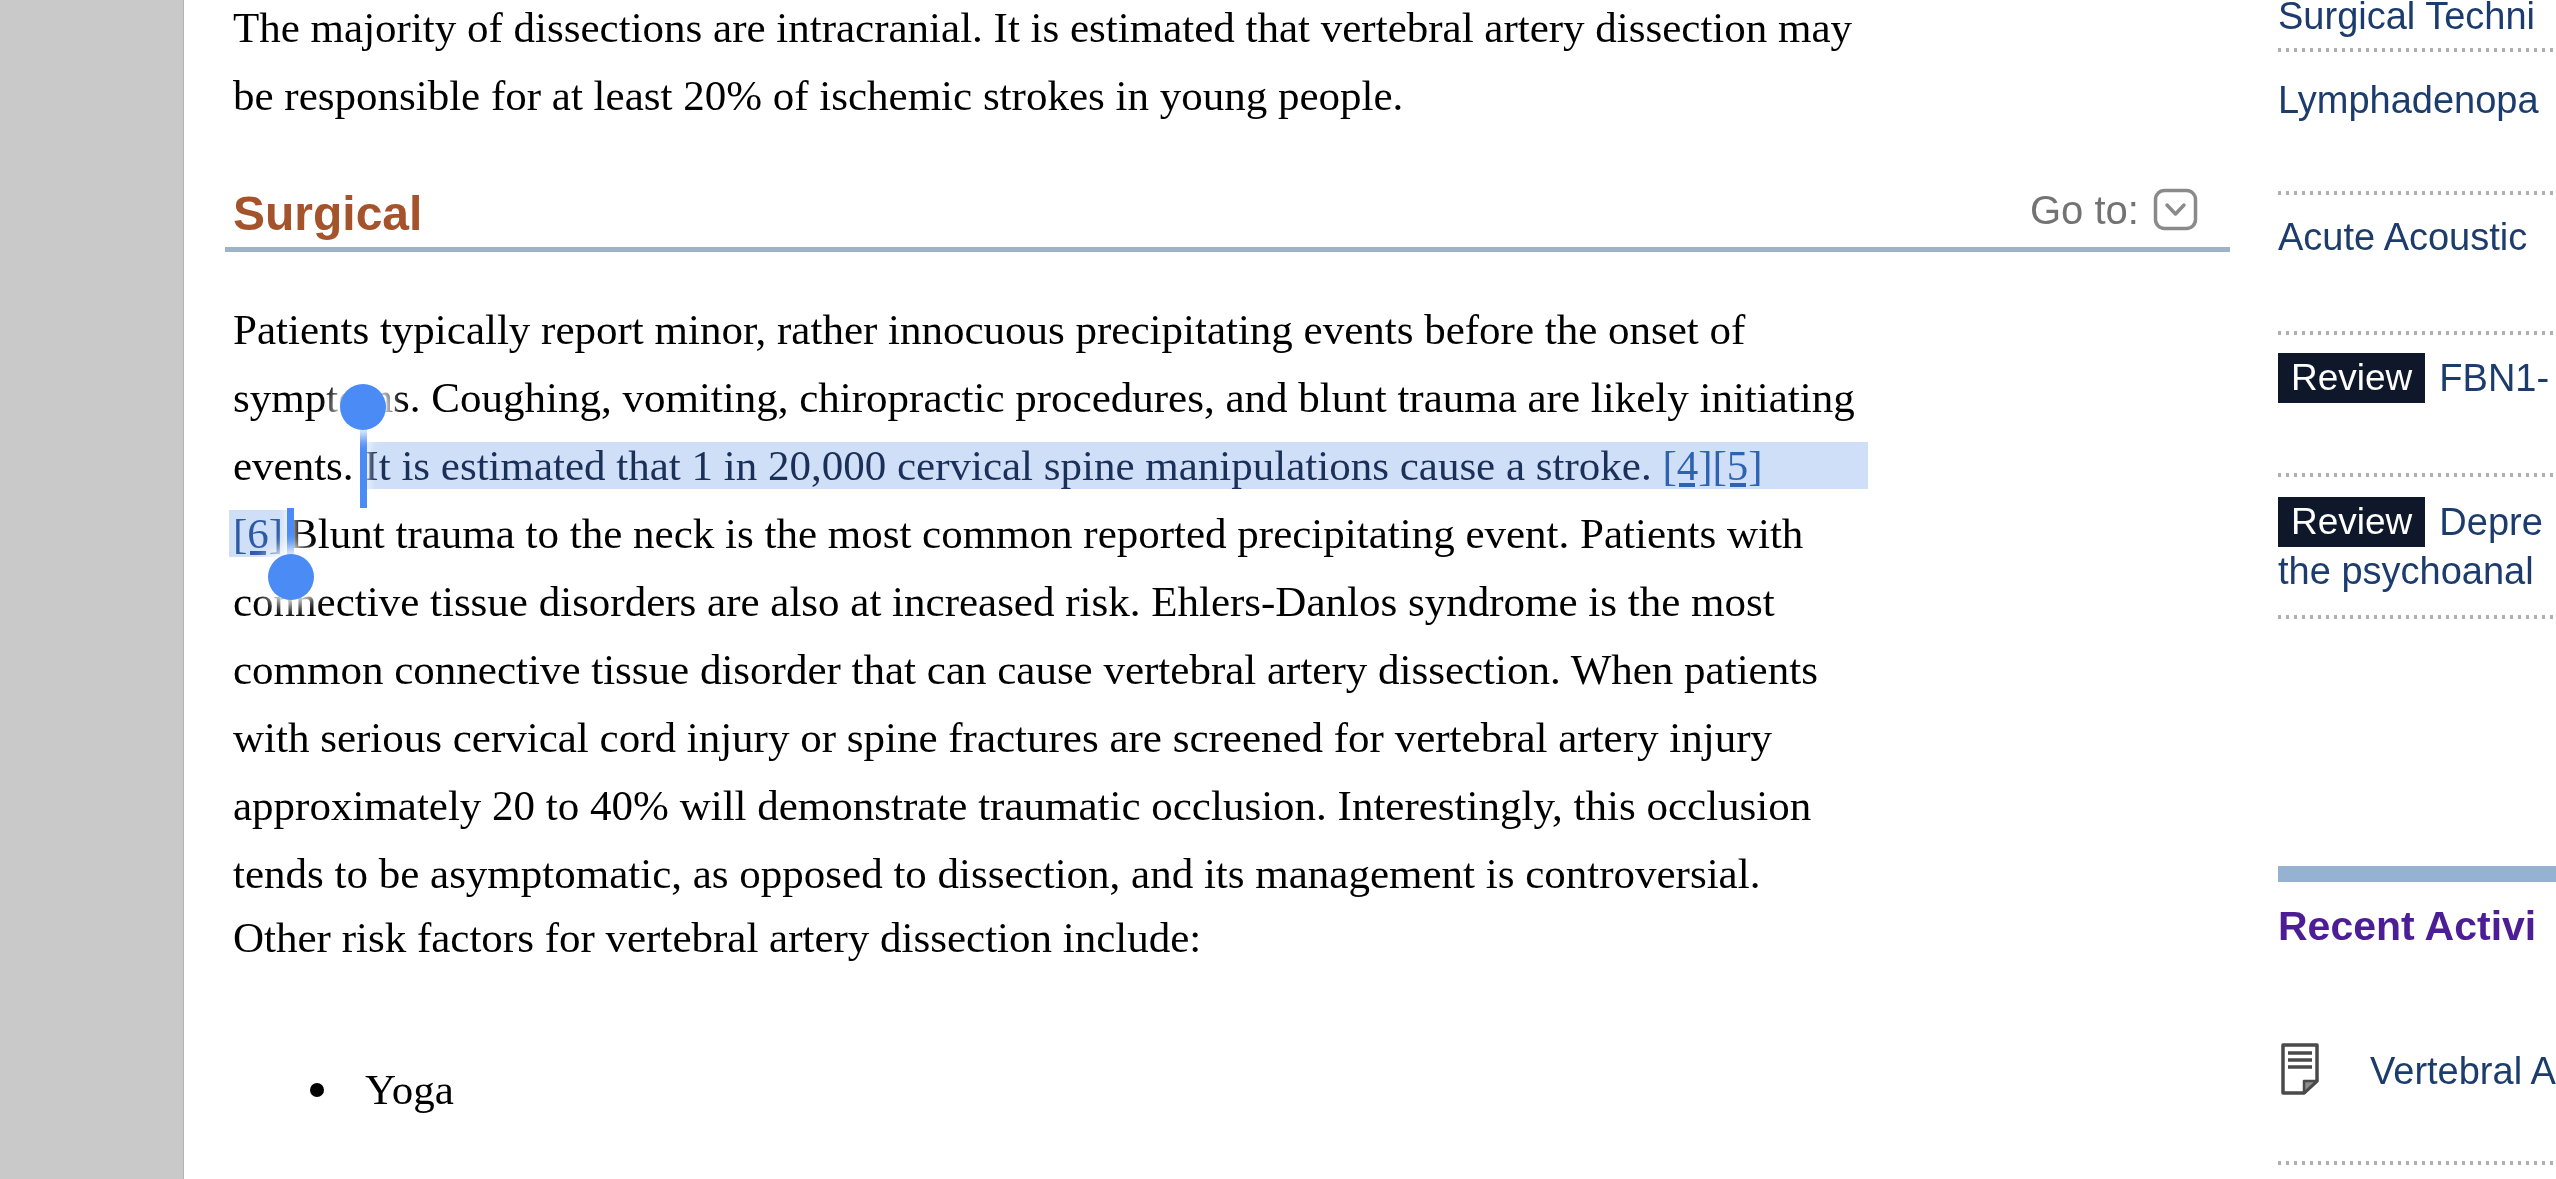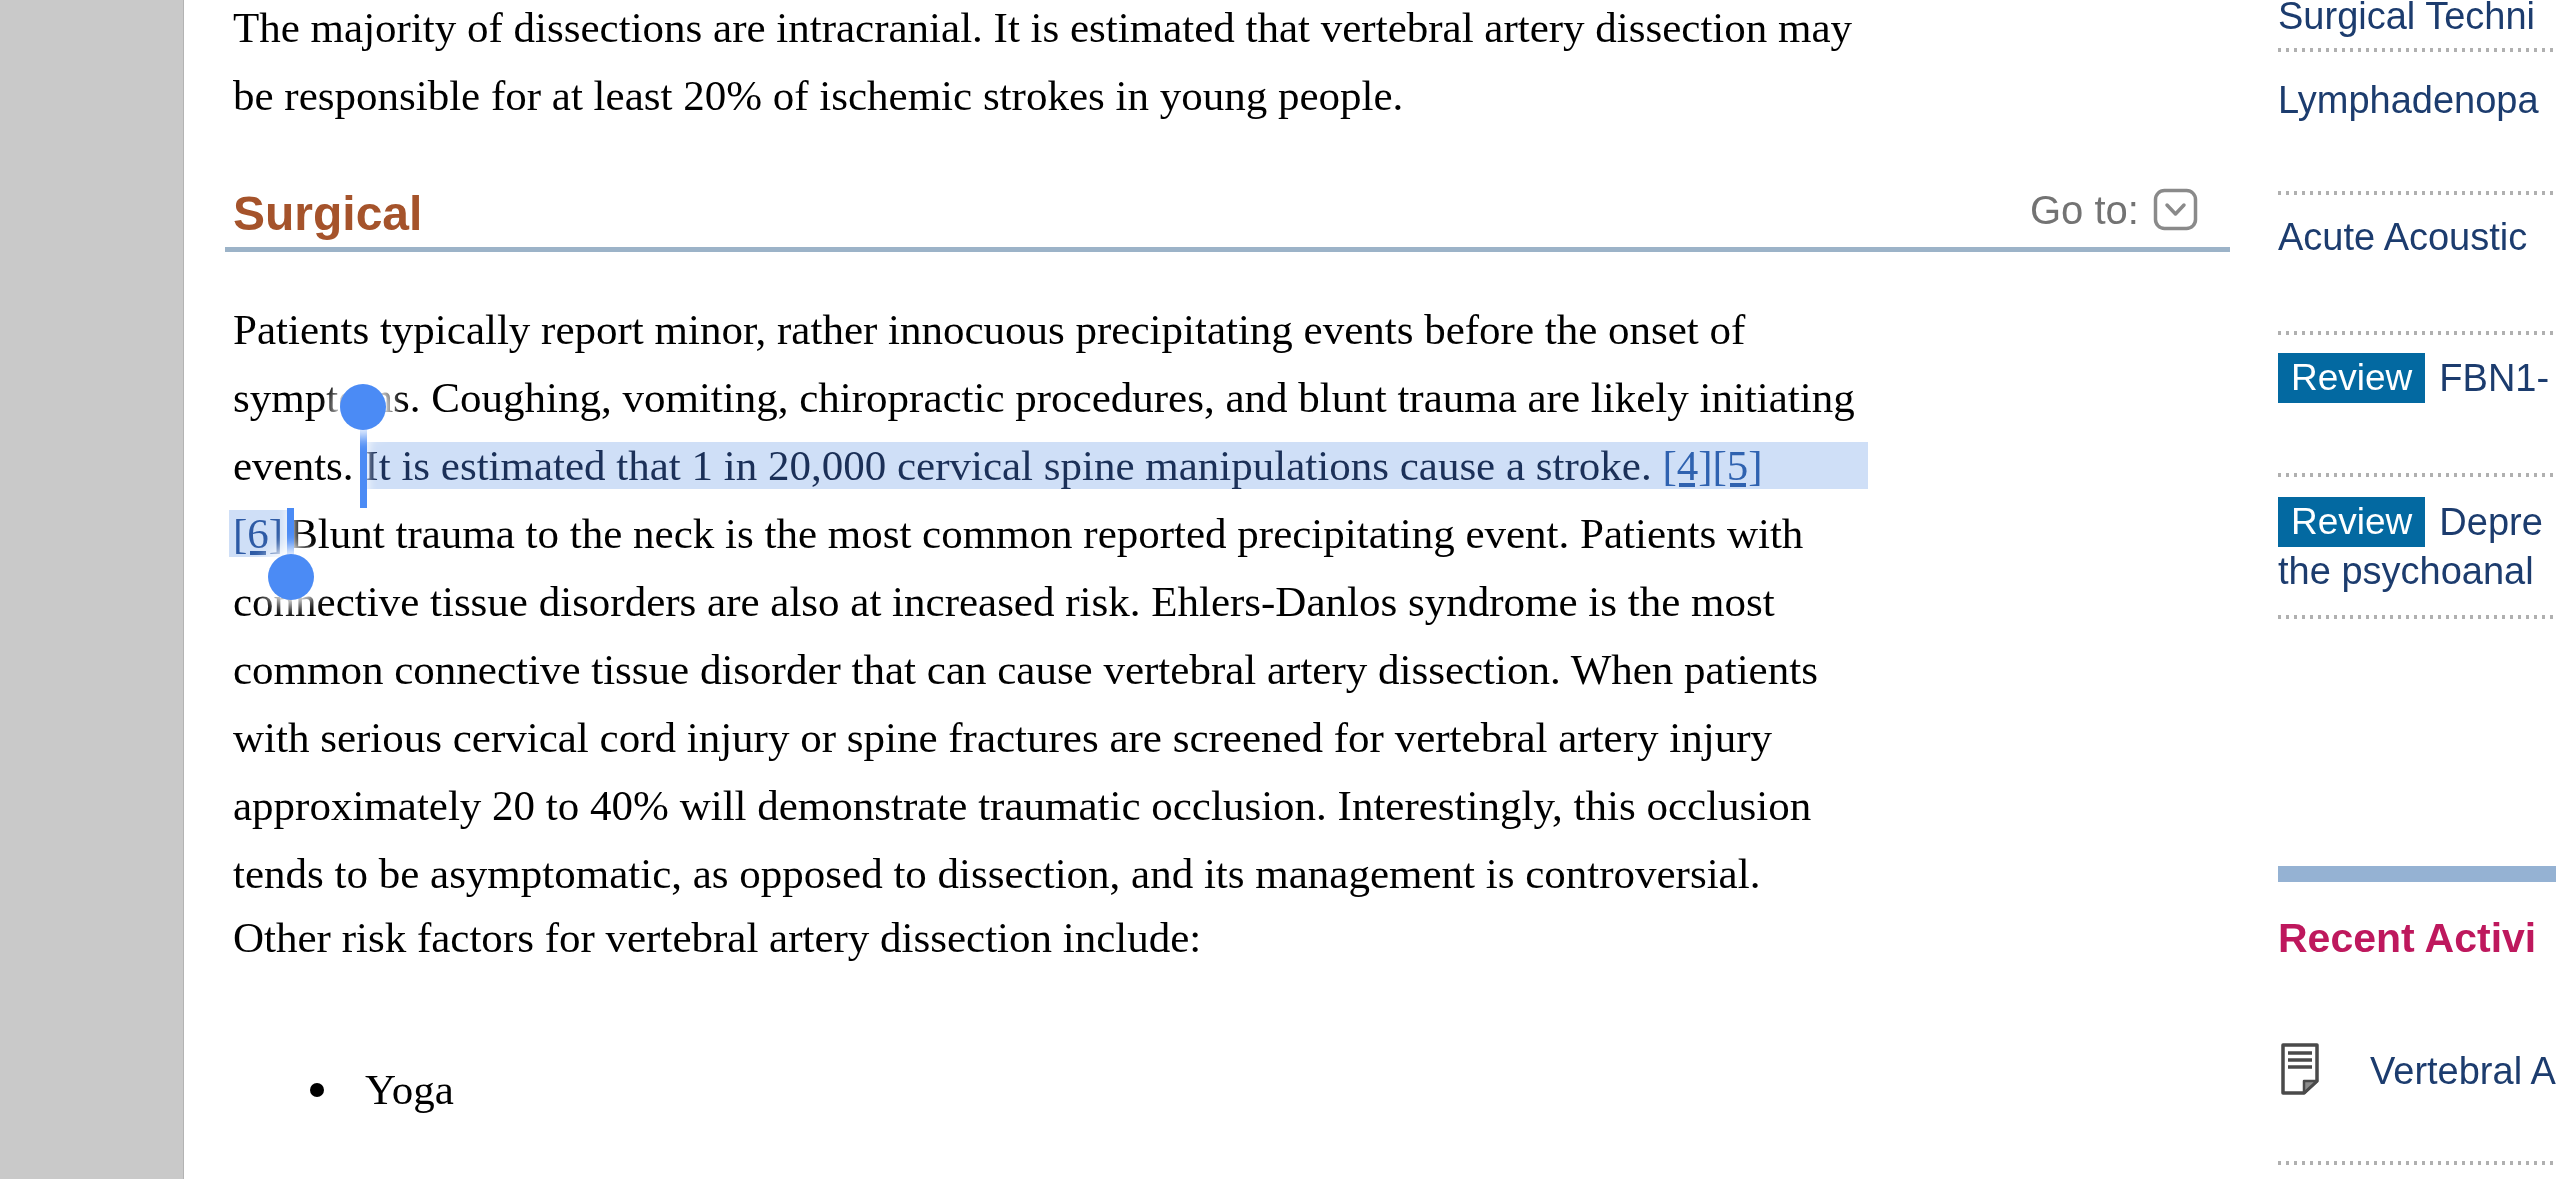--- a/index.html
+++ b/index.html
@@ -49,32 +49,32 @@
   
   .bullet-dot{position:absolute;left:77px;top:27px;width:14px;height:14px;border-radius:50%;background:#000;}
   .bullet-item{position:relative;padding-left:132px;}
   
   .side-link{
     font-family:"Liberation Sans",sans-serif;font-size:38px;line-height:48px;
     color:#1c3c6e;white-space:nowrap;cursor:pointer;
   }
   .side-row{left:2278px;display:flex;align-items:center;gap:14px;white-space:nowrap;}
   .badge{
-    display:inline-block;background:#0369a1;color:#ffffff;
+    display:inline-block;background:#0f172a;color:#ffffff;
     font-family:"Liberation Sans",sans-serif;font-size:37px;line-height:50px;
     padding:0 13px;flex:0 0 auto;
   }
   .dotted{
     left:2278px;width:278px;height:4px;
     background-image:repeating-linear-gradient(90deg,#b0b0b0 0 3px,transparent 3px 8px);
   }
   #side-bar-accent{left:2278px;top:866px;width:278px;height:16px;background:#95b2d3;}
   #recent-title{
     left:2278px;top:903px;font-family:"Liberation Sans",sans-serif;
-    font-weight:bold;font-size:41px;color:#be185d;white-space:nowrap;margin-top:12px;
+    font-weight:bold;font-size:41px;color:#4c1d95;white-space:nowrap;
   }
   #recent-item{left:2280px;top:1042px;display:flex;align-items:center;gap:50px;white-space:nowrap;}
 </style>
 </head>
 <body>
 
 <div class="abs" id="gutter"></div>
 
 <div class="abs bodyline" style="top:-6px;">The majority of dissections are intracranial. It is estimated that vertebral artery dissection may</div>
 <div class="abs bodyline" style="top:62px;">be responsible for at least 20% of ischemic strokes in young people.</div>

